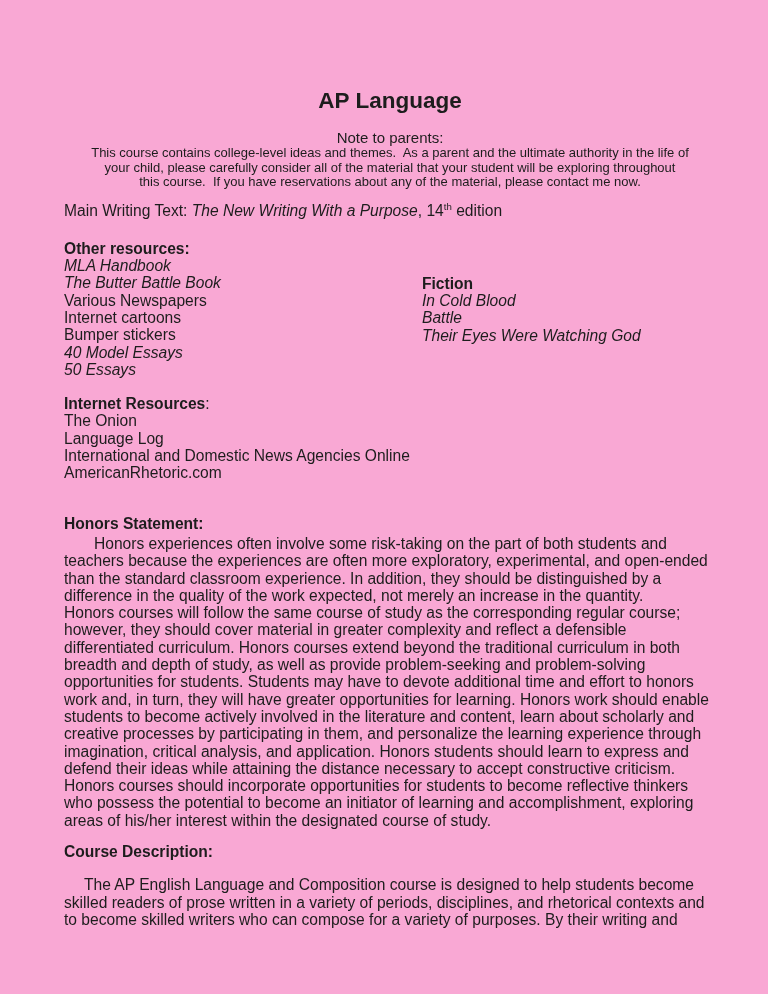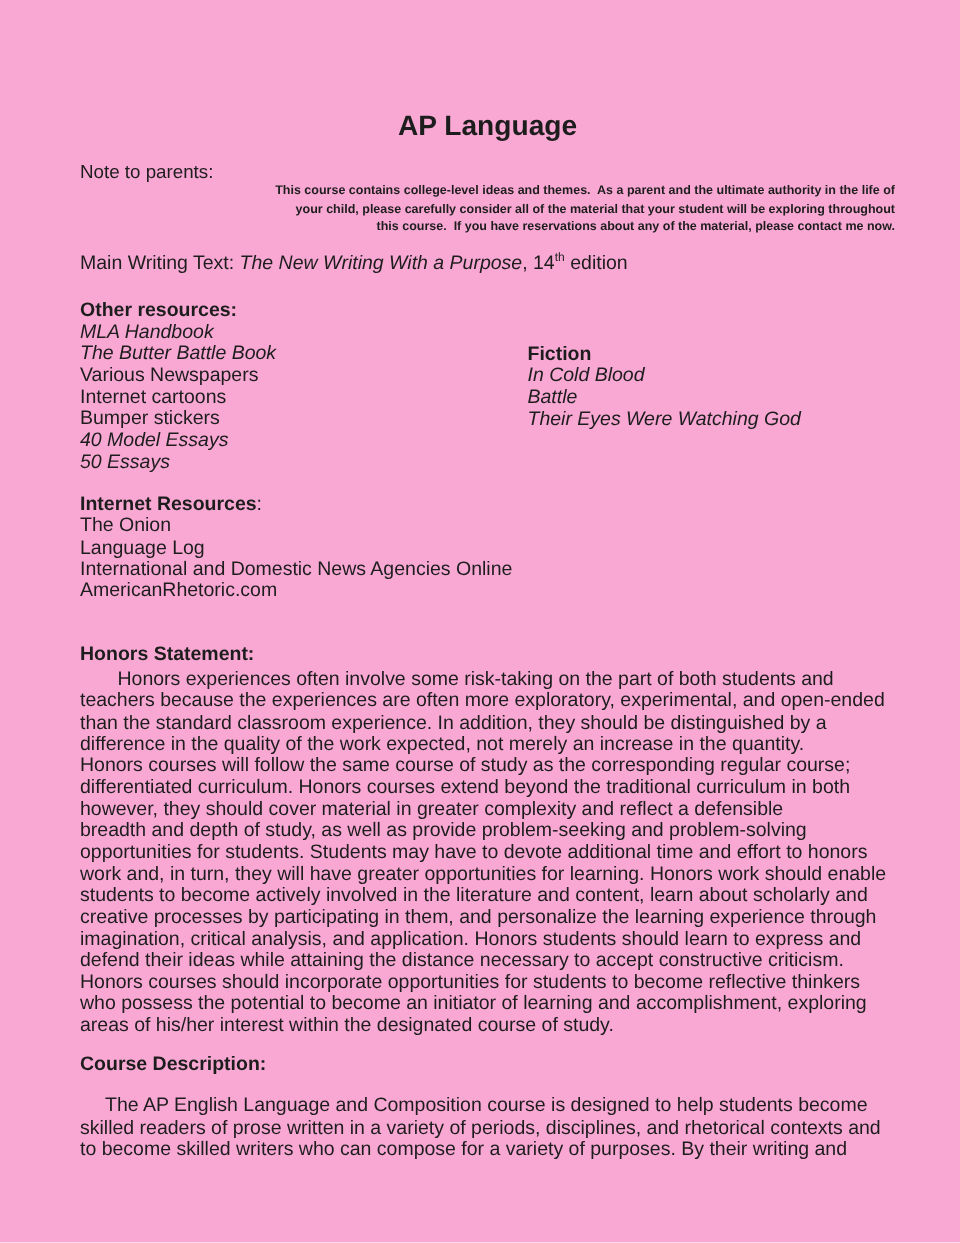--- a/index.html
+++ b/index.html
@@ -22,27 +22,27 @@
   .doc-title {
     margin-top: 88px;
     font-size: 22.5px;
     line-height: 26px;
     font-weight: bold;
     text-align: center;
   }
   .note-heading {
     margin-top: 15px;
     font-size: 15px;
-    text-align: left;
+    text-align: center;
   }
   .note-body {
-    font-weight: bold;
-    font-size: 10px;
+    font-weight: normal;
+    font-size: 13px;
     line-height: 14.4px;
-    text-align: right;
+    text-align: center;
   }
   .main-text { margin-top: 12px; }
   sup.ord { font-size: 62%; line-height: 0; vertical-align: super; }
   .resources { margin-top: 21px; position: relative; }
   .res-col-right { position: absolute; left: 344px; top: 35px; margin-left: 14px; }
   .section-heading { font-weight: bold; }
   .internet { margin-top: 17px; }
   .internet .colon { font-weight: normal; }
   .honors-heading { margin-top: 33px; }
   .honors-body { margin-top: 3px; }
@@ -95,22 +95,22 @@
     <div>AmericanRhetoric.com</div>
   </div>
 
   <div class="section-heading honors-heading">Honors Statement:</div>
   <div class="honors-body">
       <div class="tline">Honors experiences often involve some risk-taking on the part of both students and</div>
       <div class="tline">teachers because the experiences are often more exploratory, experimental, and open-ended</div>
       <div class="tline">than the standard classroom experience. In addition, they should be distinguished by a</div>
       <div class="tline">difference in the quality of the work expected, not merely an increase in the quantity.</div>
       <div class="tline">Honors courses will follow the same course of study as the corresponding regular course;</div>
+      <div class="tline">however, they should cover material in greater complexity and reflect a defensible</div>
       <div class="tline">differentiated curriculum. Honors courses extend beyond the traditional curriculum in both</div>
-      <div class="tline">however, they should cover material in greater complexity and reflect a defensible</div>
       <div class="tline">breadth and depth of study, as well as provide problem-seeking and problem-solving</div>
       <div class="tline">opportunities for students. Students may have to devote additional time and effort to honors</div>
       <div class="tline">work and, in turn, they will have greater opportunities for learning. Honors work should enable</div>
       <div class="tline">students to become actively involved in the literature and content, learn about scholarly and</div>
       <div class="tline">creative processes by participating in them, and personalize the learning experience through</div>
       <div class="tline">imagination, critical analysis, and application. Honors students should learn to express and</div>
       <div class="tline">defend their ideas while attaining the distance necessary to accept constructive criticism.</div>
       <div class="tline">Honors courses should incorporate opportunities for students to become reflective thinkers</div>
       <div class="tline">who possess the potential to become an initiator of learning and accomplishment, exploring</div>
       <div class="tline">areas of his/her interest within the designated course of study.</div>

